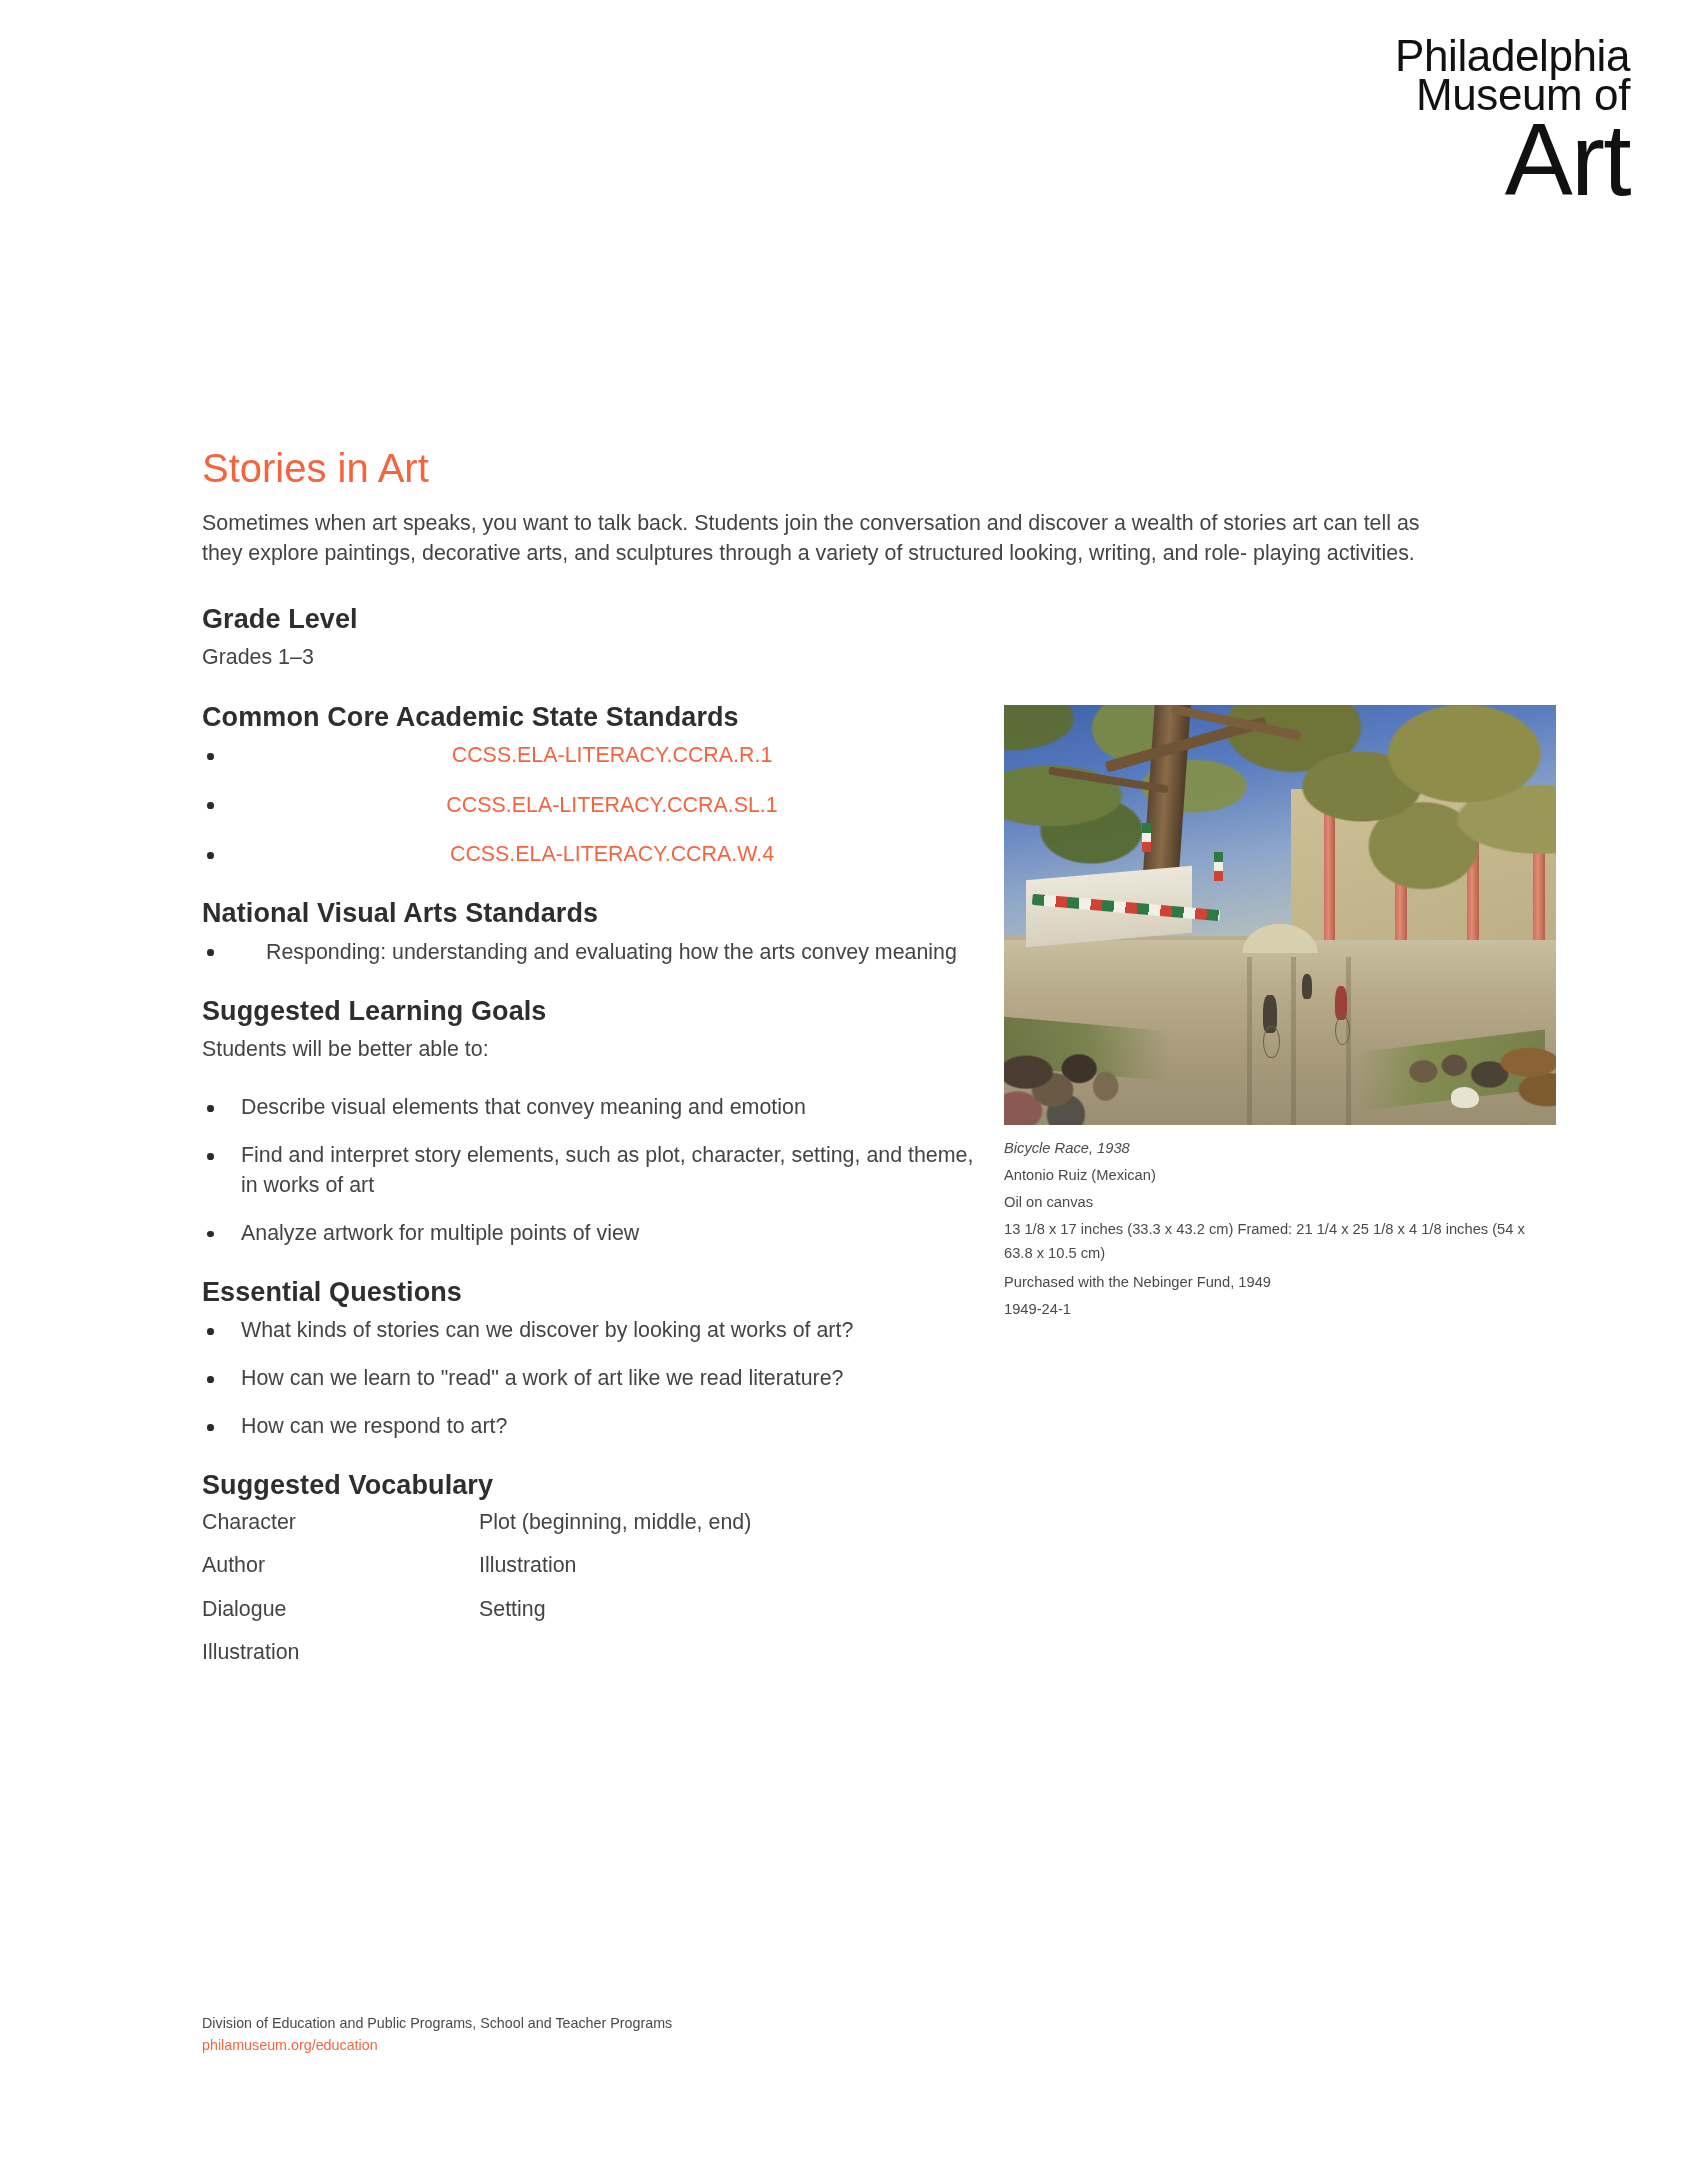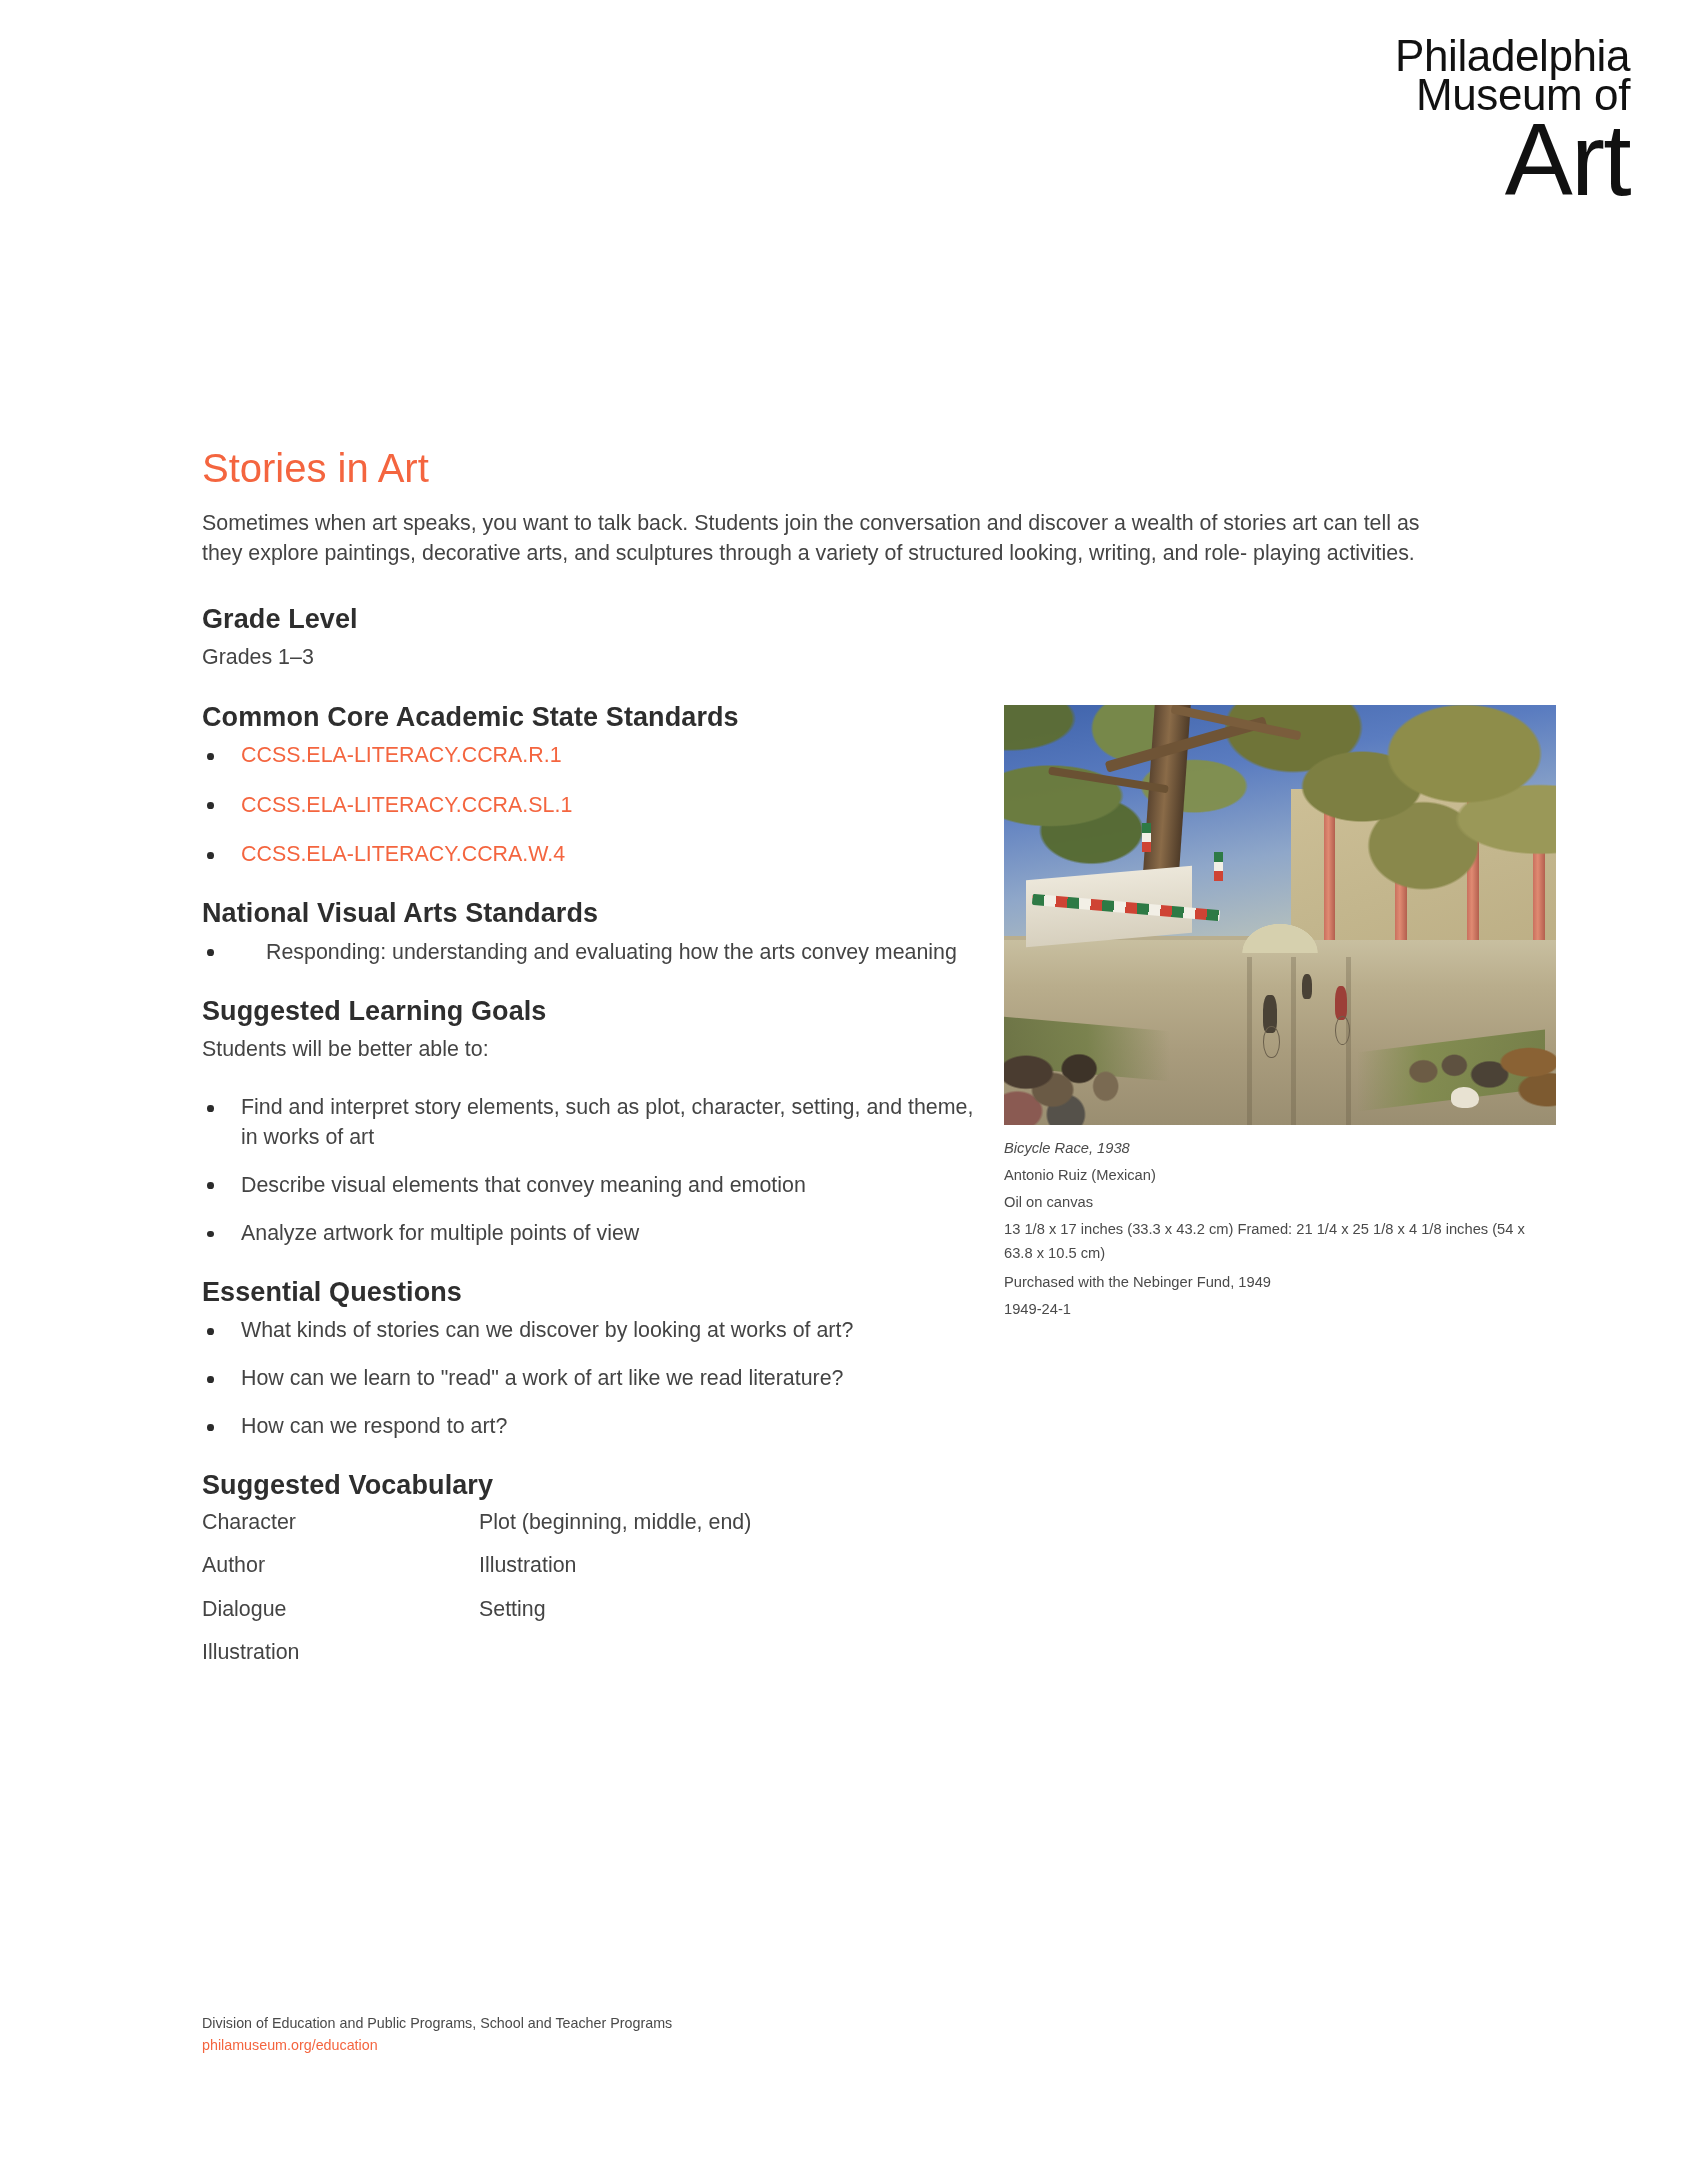--- a/index.html
+++ b/index.html
@@ -113,21 +113,21 @@
   ul.bullets li::before {
     content: "";
     position: absolute;
     left: 5px;
     top: 11.8px;
     width: 6.7px;
     height: 6.7px;
     border-radius: 50%;
     background: #2b2b2b;
   }
-  ul.bullets.link-list li { margin-bottom: 20px; }
+  ul.bullets.link-list li { margin-bottom: 20px; text-align: center; }
   ul.bullets.link-list li a,
   ul.bullets.link-list li span.lnk {
     color: #F4653F;
     text-decoration: none;
     font-size: 21.4px;
   }
   ul.bullets.indented li {
     padding-left: 64px;
   }
   ul.bullets.indented li::before {
@@ -352,22 +352,22 @@
     </ul>
 
     <h2 class="section">National Visual Arts Standards</h2>
     <ul class="bullets indented">
       <li>Responding: understanding and evaluating how the arts convey meaning</li>
     </ul>
 
     <h2 class="section">Suggested Learning Goals</h2>
     <p class="plain tight">Students will be better able to:</p>
     <ul class="bullets goals-list">
+      <li>Describe visual elements that convey meaning and emotion</li>
       <li>Find and interpret story elements, such as plot, character, setting, and theme, in works of art</li>
-      <li>Describe visual elements that convey meaning and emotion</li>
       <li>Analyze artwork for multiple points of view</li>
     </ul>
 
     <h2 class="section">Essential Questions</h2>
     <ul class="bullets eq-list">
       <li>What kinds of stories can we discover by looking at works of art?</li>
       <li>How can we learn to "read" a work of art like we read literature?</li>
       <li>How can we respond to art?</li>
     </ul>
 

